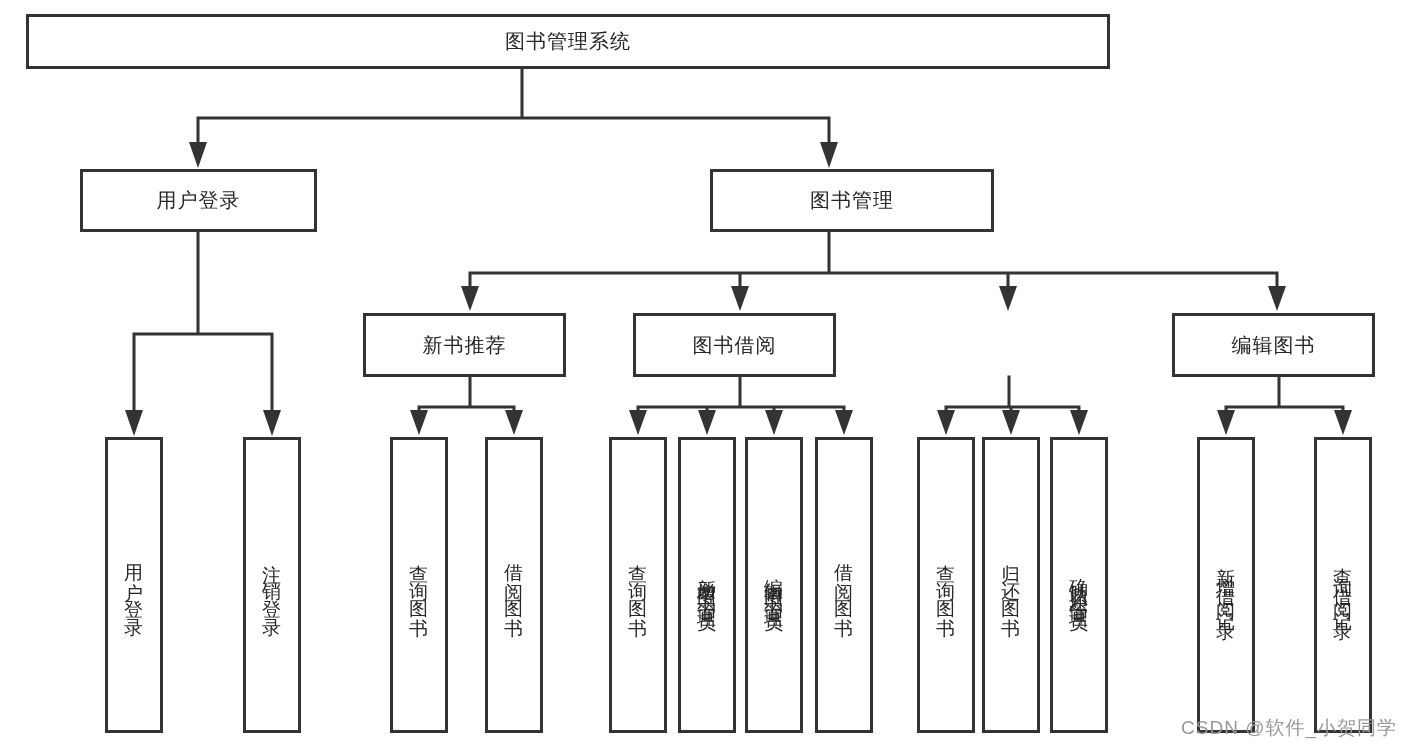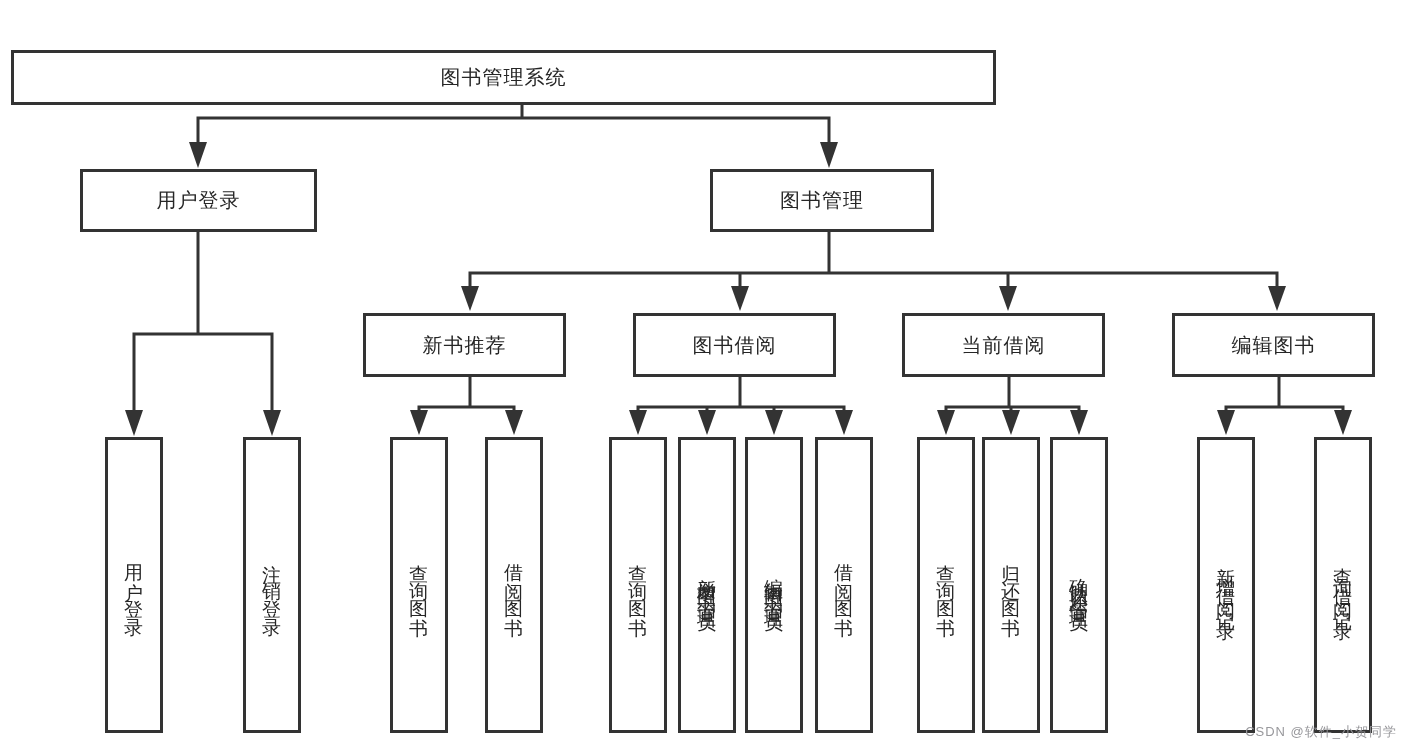--- a/index.html
+++ b/index.html
@@ -27,23 +27,23 @@
     background: #ffffff;
     border: 3px solid #333333;
     display: flex;
     align-items: center;
     justify-content: center;
     color: #262626;
     font-size: 20px;
     letter-spacing: 1px;
     z-index: 2;
   }
-  .node--root  { left: 11px;  top: 14px;  width: 985px; height: 55px; margin-top: 36px; }
+  .node--root  { left: 26px;  top: 14px;  width: 1084px; height: 55px; }
   .node--l2a   { left: 80px;  top: 169px; width: 237px;  height: 63px; }
-  .node--l2b   { left: 710px; top: 169px; width: 224px;  height: 63px; }
+  .node--l2b   { left: 710px; top: 169px; width: 284px;  height: 63px; }
   .node--l3    { top: 313px; height: 64px; width: 203px; }
   .node--l3a   { left: 363px; }
   .node--l3b   { left: 633px; }
   .node--l3c   { left: 902px; }
   .node--l3d   { left: 1172px; }
 
   .leaf {
     position: absolute;
     top: 437px;
     width: 58px;
@@ -79,21 +79,21 @@
   .leaf--g4a { left: 917px; }
   .leaf--g4b { left: 982px; }
   .leaf--g4c { left: 1050px; }
   .leaf--g5a { left: 1197px; }
   .leaf--g5b { left: 1314px; }
 
   .watermark {
     position: absolute;
     right: 8px;
     bottom: 6px;
-    font-size: 13px;
+    font-size: 19px;
     color: #98989c;
     z-index: 3;
     letter-spacing: 1px;
   }
 </style>
 </head>
 <body>
 
 <div class="canvas">
 
@@ -157,23 +157,20 @@
   <div class="node node--l2b">
     <span>图书管理</span>
   </div>
 
   <div class="node node--l3 node--l3a">
     <span>新书推荐</span>
   </div>
   <div class="node node--l3 node--l3b">
     <span>图书借阅</span>
   </div>
-  <div class="node node--l3 node--l3c">
-    <span>当前借阅</span>
-  </div>
   <div class="node node--l3 node--l3d">
     <span>编辑图书</span>
   </div>
 
   <div class="leaf leaf--md leaf--g1a">
     <span>用户登录</span>
   </div>
   <div class="leaf leaf--md leaf--g1b">
     <span>注销登录</span>
   </div>

